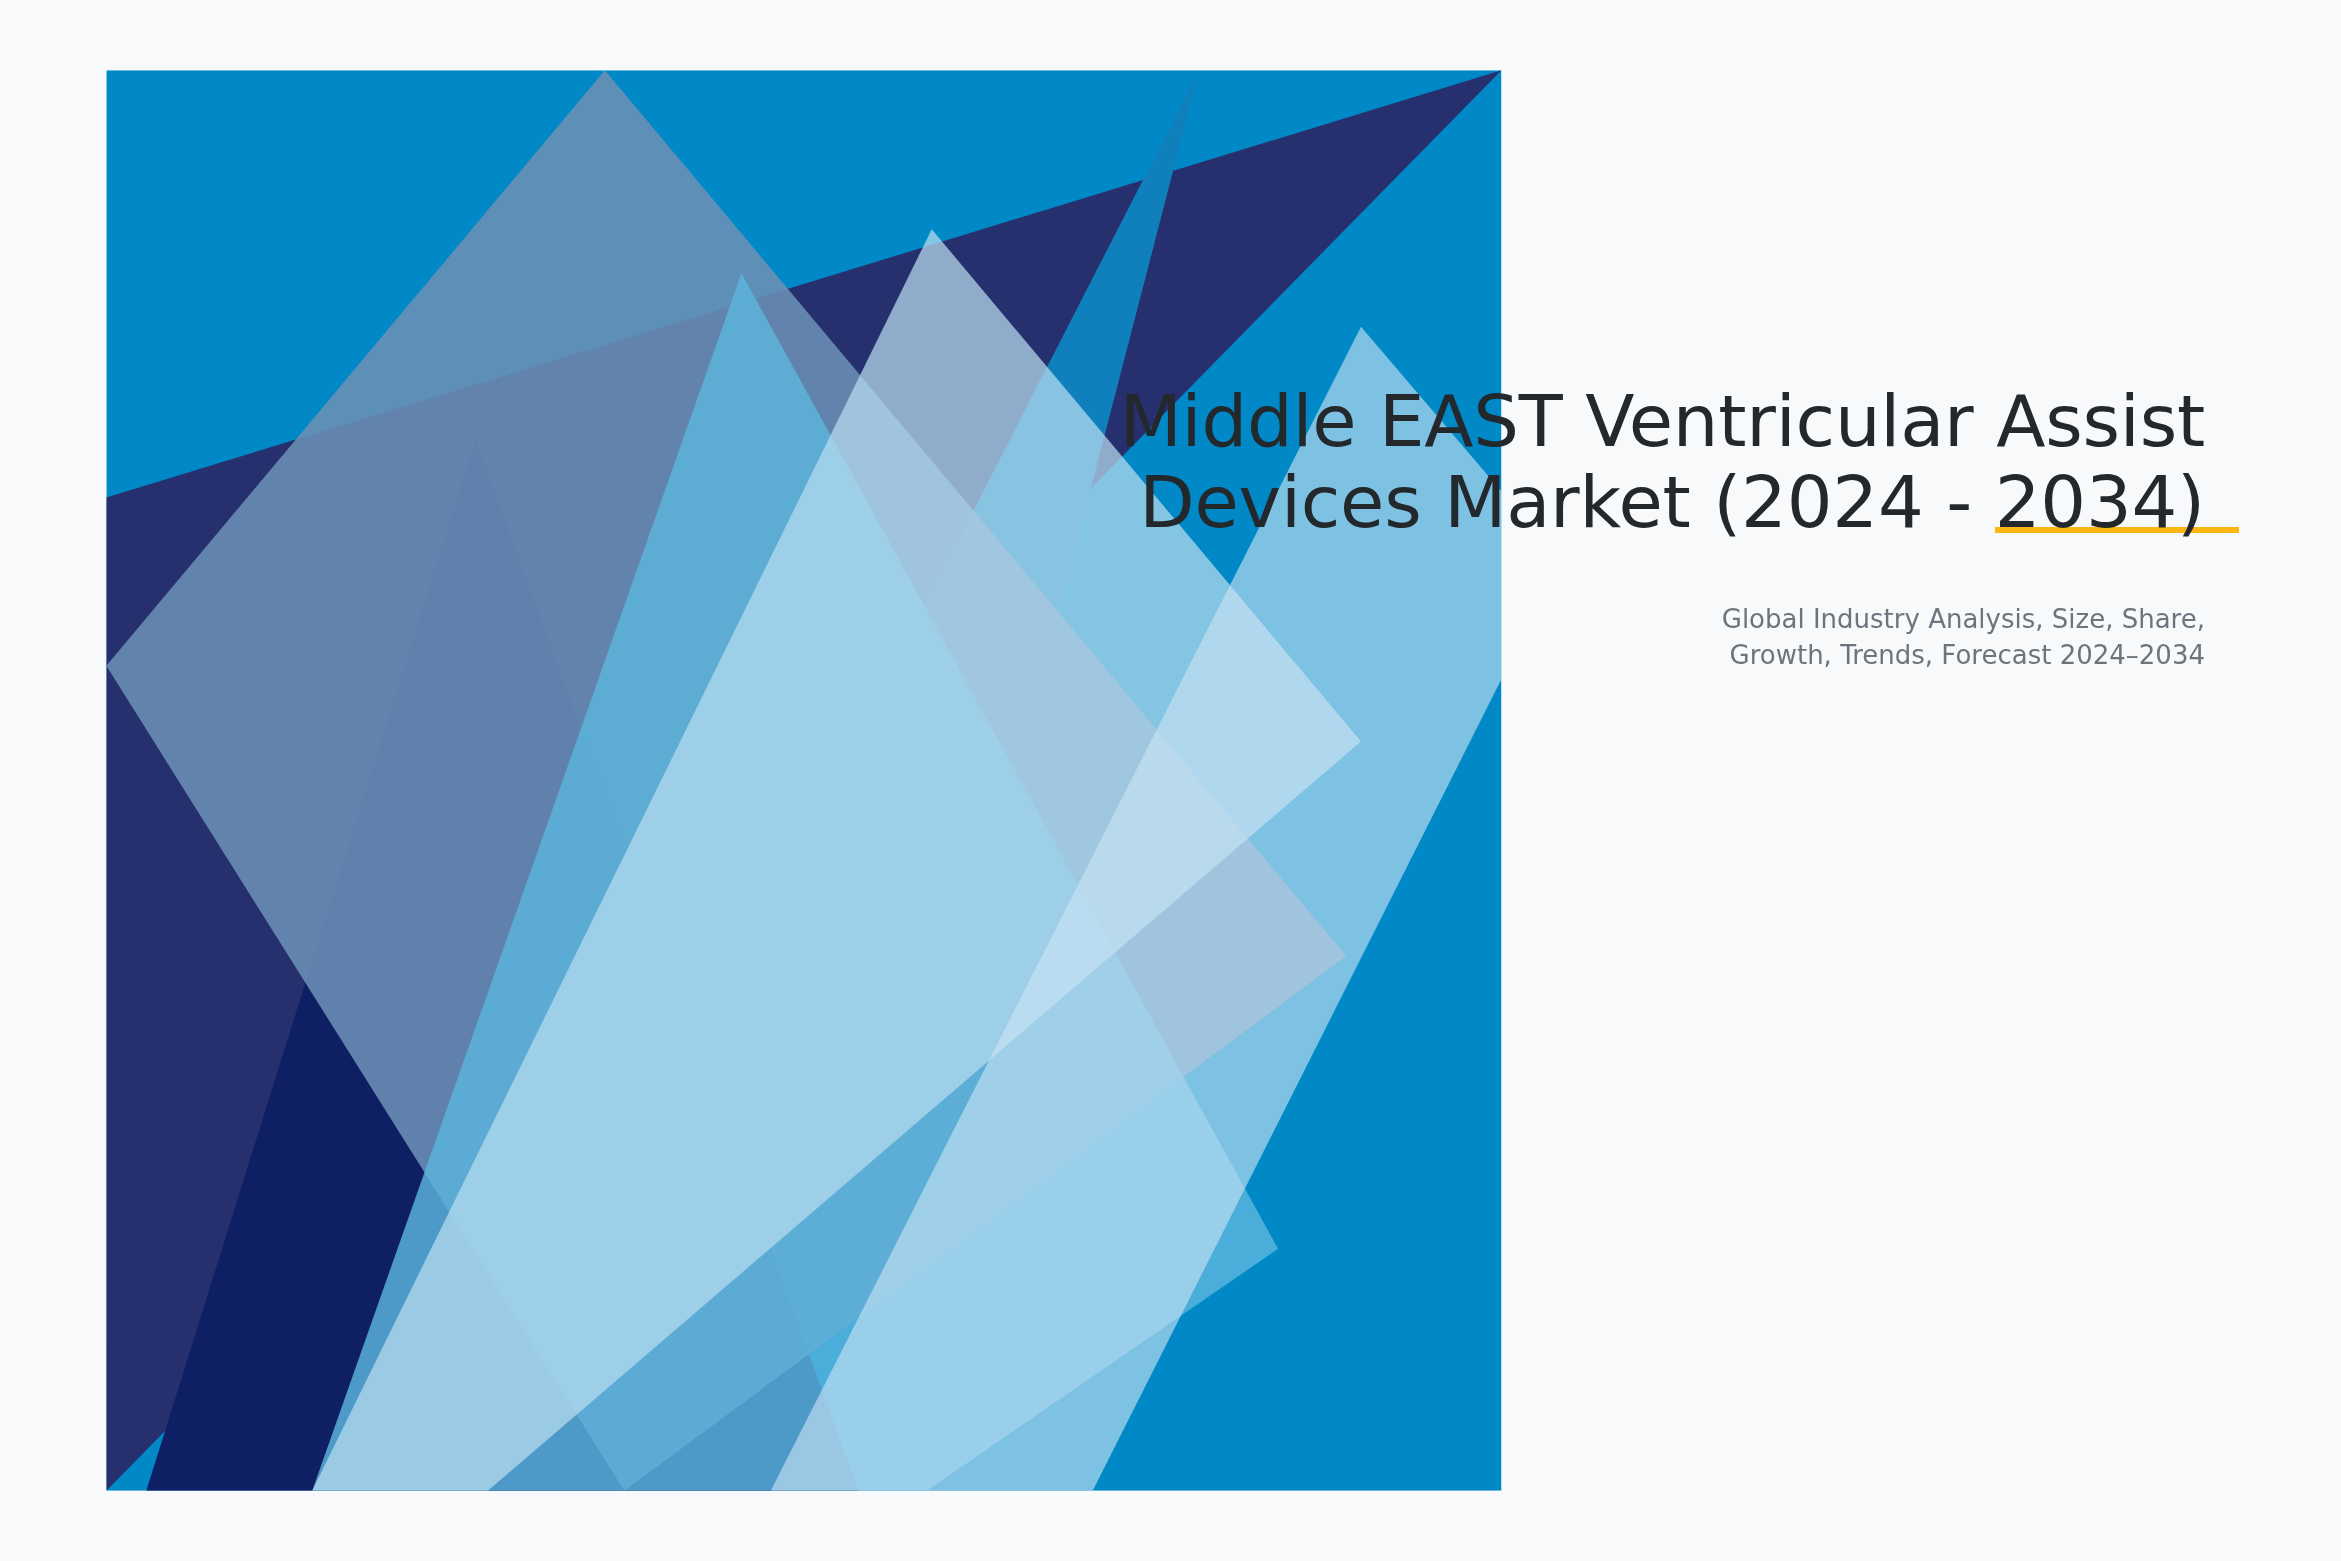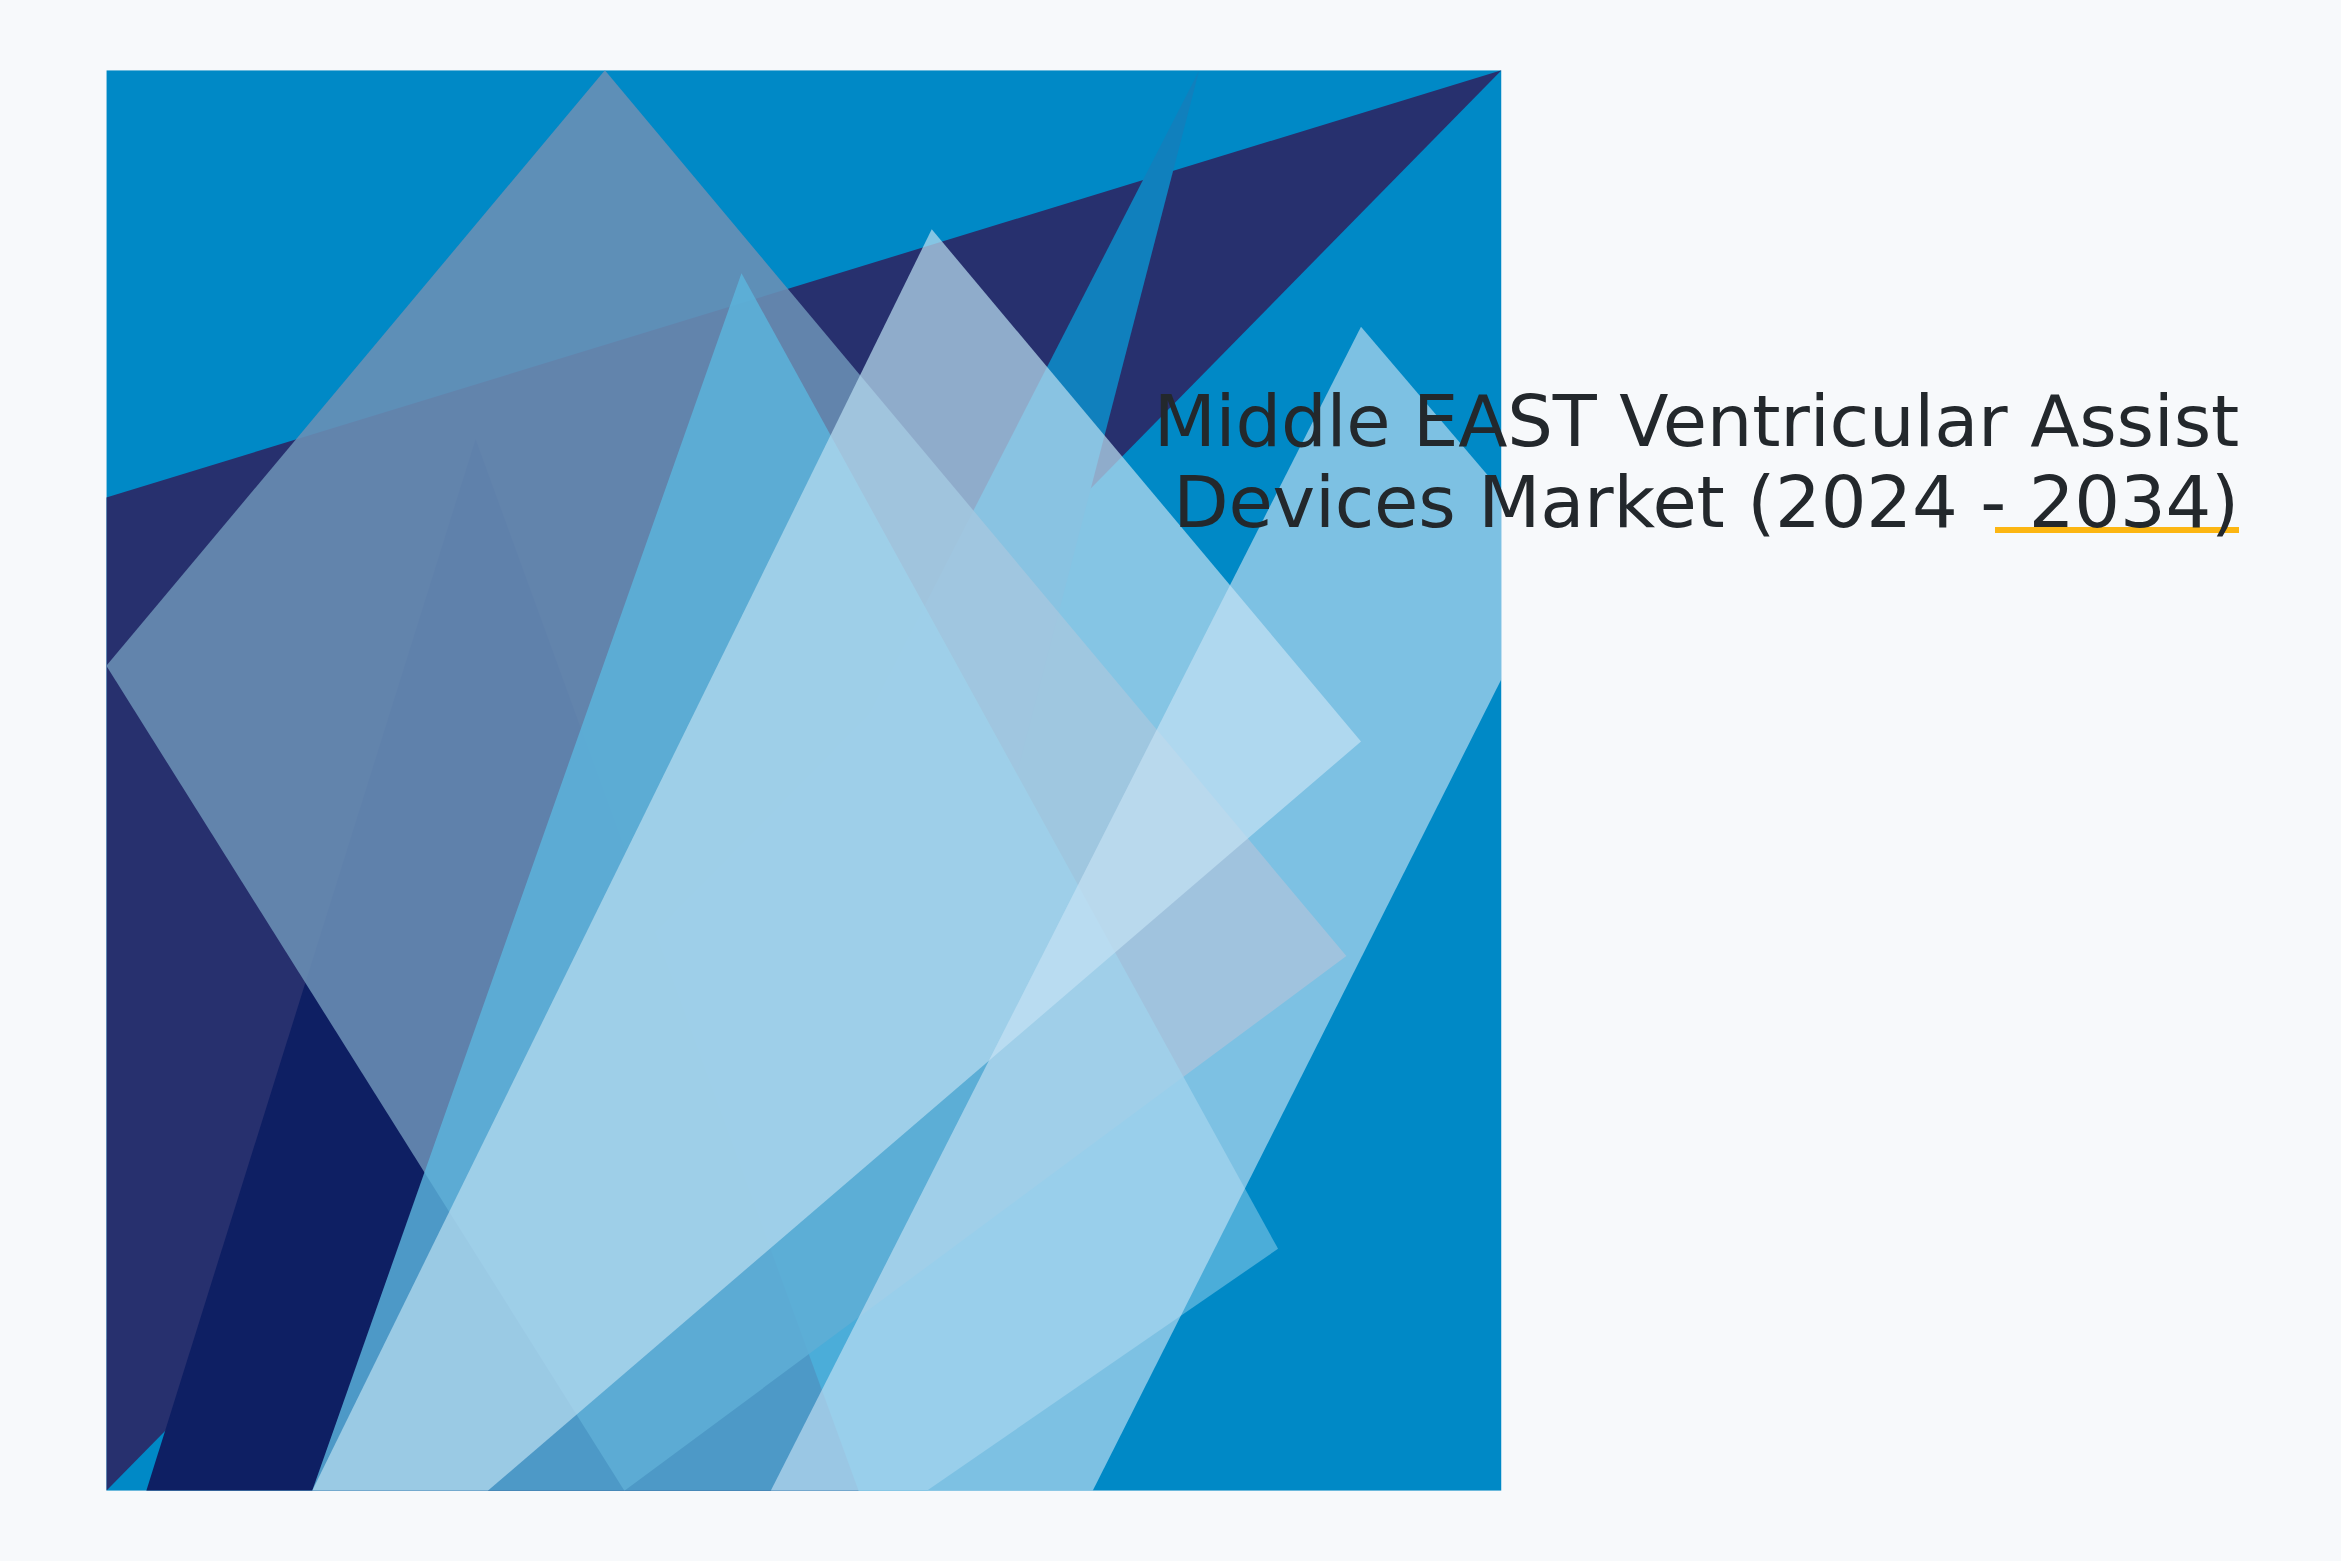--- a/index.html
+++ b/index.html
@@ -32,21 +32,21 @@
   }
   #artwork svg {
     display: block;
     width: 1561px;
     height: 1561px;
   }
 
   
   #text-block {
     position: absolute;
-    left: 1122px;
+    left: 1088px;
     top: 381px;
     width: 1117px;
     text-align: right;
   }
 
   #title {
     margin: 0;
     font-family: "DejaVu Sans", sans-serif;
     font-size: 72px;
     line-height: 1.13;
@@ -115,16 +115,17 @@
 
         <polygon points="2790,670 3200,1150 2240,3056 1580,3056" fill="#c9e4f5" opacity="0.62"></polygon>
       </g>
     </svg>
   </div>
 
   <div id="accent-bar"></div>
 
   <div id="text-block">
     <h1 id="title">Middle EAST Ventricular Assist Devices Market (2024 - 2034)</h1>
+    <p id="subtitle">Global Industry Analysis, Size, Share, Growth, Trends, Forecast 2024–2034</p>
   </div>
 
 </div>
 
 
 </body></html>

